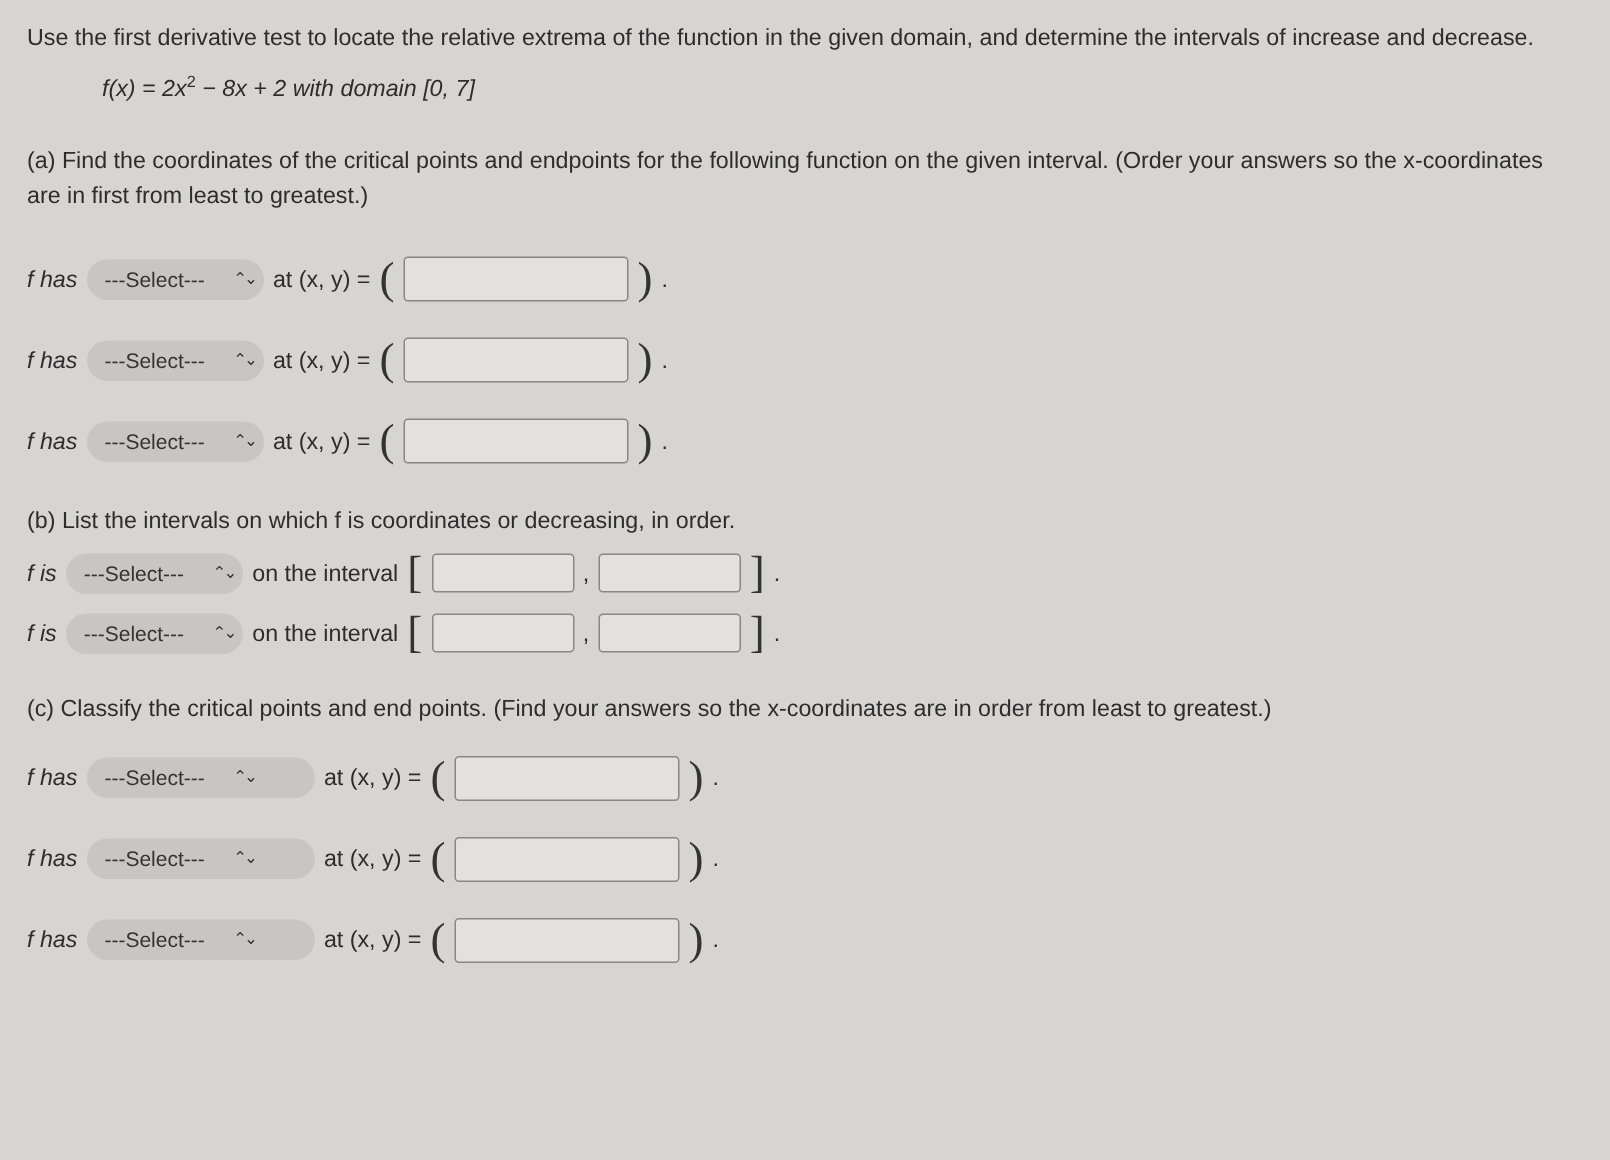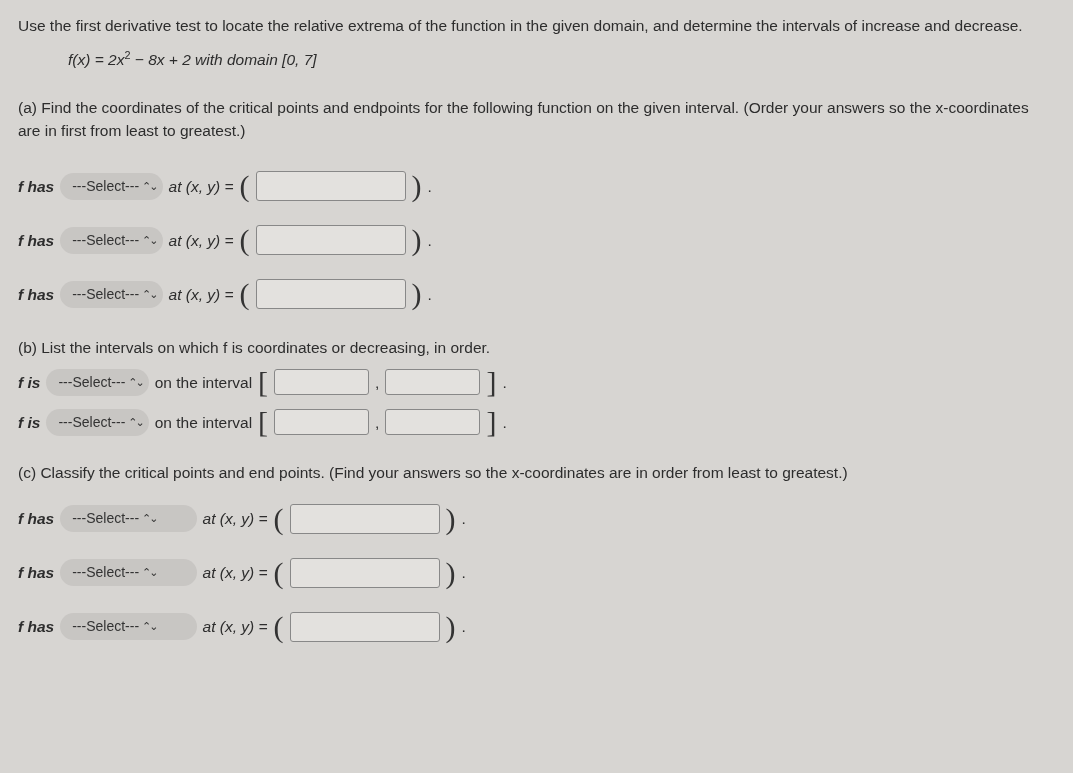--- a/index.html
+++ b/index.html
@@ -18,30 +18,30 @@
   .sup { font-size: 0.7em; vertical-align: super; font-style: normal; }
   .section { margin-top: 22px; margin-bottom: 18px; }
   .row {
     display: flex;
     align-items: center;
     gap: 6px;
     margin: 14px 0;
     min-height: 40px;
   }
   .row-b { margin: 6px 0; min-height: 34px; }
-  .fitalic { font-style: italic; font-weight: bold; }
+  .fitalic { font-style: italic; }
   .select-pill {
     display: inline-flex;
     align-items: center;
     background: #c8c6c3;
     border-radius: 14px;
     padding: 3px 6px 3px 12px;
     font-size: 14px;
     color: #333;
-    gap: 3px;
+    gap: 19px;
   }
   .select-pill.wide { padding-right: 40px; }
   .select-pill .chev {
     font-size: 11px;
     line-height: 1;
     letter-spacing: -2px;
   }
   .bigparen {
     font-family: "Times New Roman", serif;
     font-size: 30px;
@@ -58,21 +58,21 @@
   }
   .input-box {
     display: inline-block;
     width: 150px;
     height: 30px;
     border: 1px solid #888;
     background: #e3e1de;
     border-radius: 3px;
   }
   .input-box.sm { width: 95px; height: 26px; }
-  .italx { font-style: italic; }
+  .italx { }
 </style>
 </head>
 <body>
 
 <div class="intro">
   <span>Use the first derivative test to locate the relative extrema of the function in the given domain, and determine the intervals of increase and decrease.</span>
 </div>
 
 <div class="formula">
   <span>f(x)</span><span> = </span><span>2x</span><span class="sup">2</span><span> − 8x + 2 with domain [0, 7]</span>

